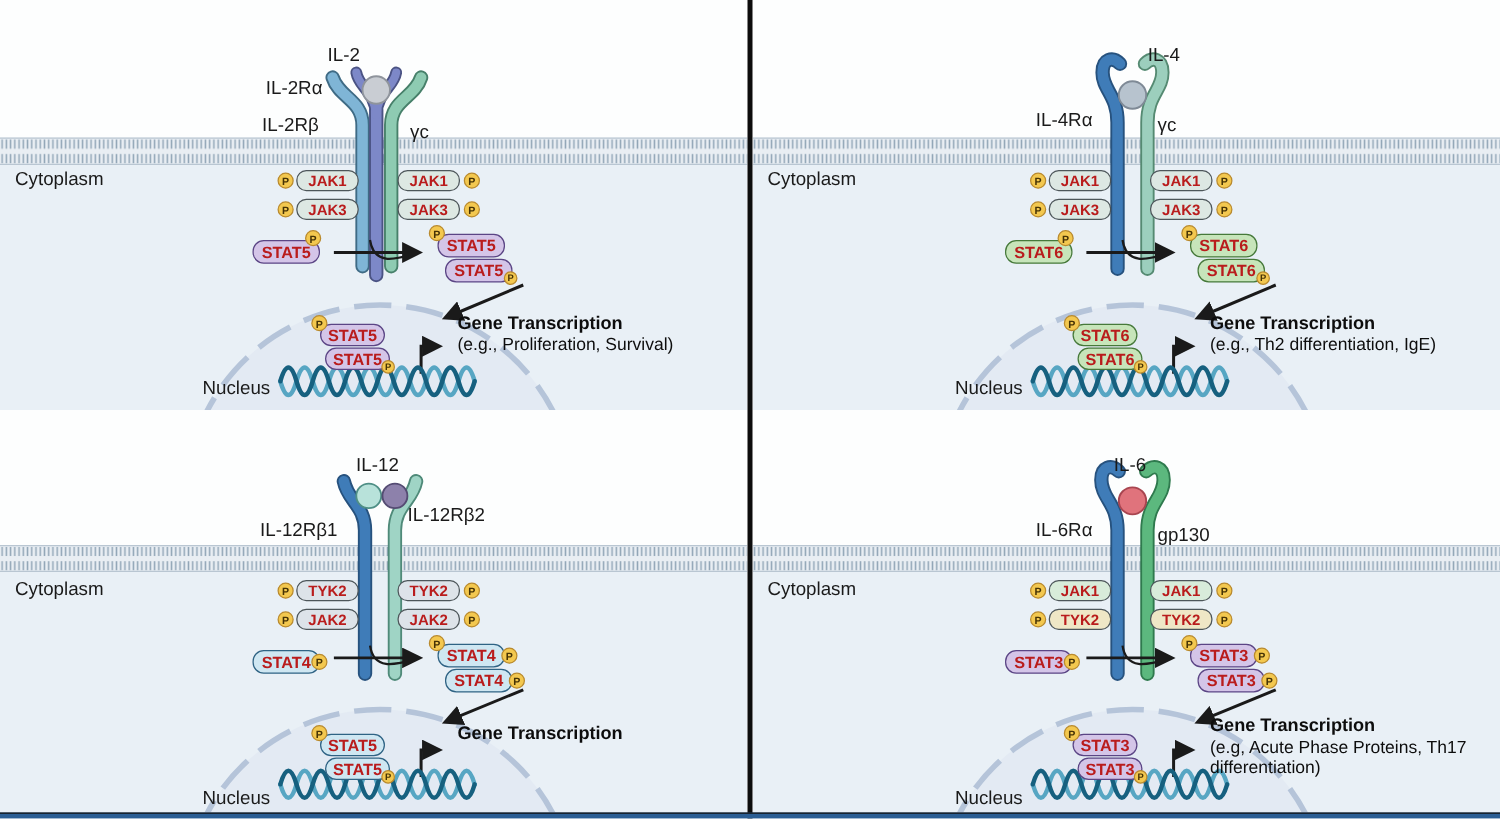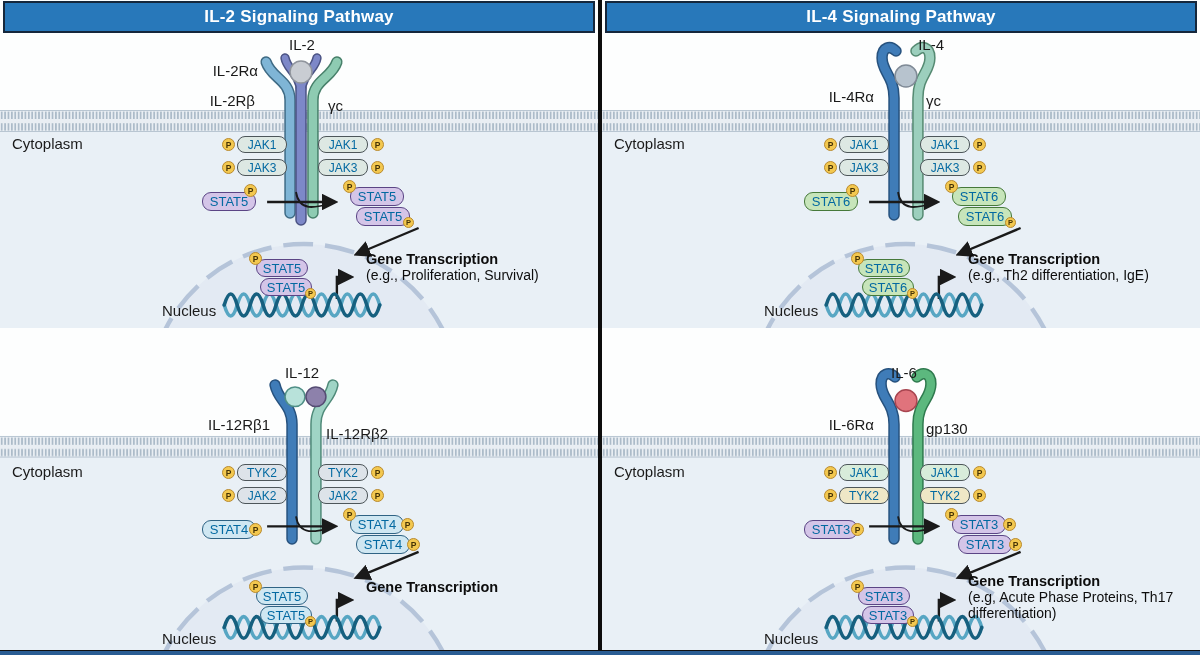--- a/index.html
+++ b/index.html
@@ -32,22 +32,22 @@
   .dna-d{stroke:var(--fig-dna-dark,#16607f)}
 
   
   .hdr{position:absolute;left:3px;right:3px;top:1px;height:32px;box-sizing:border-box;
        background:var(--fig-header-bg,#2878ba);border:2.5px solid var(--fig-header-border,#15273c);
        display:flex;align-items:center;justify-content:center;z-index:4}
   .hdr span{color:var(--fig-header-text_color,#fff);font-weight:bold;font-size:17px;letter-spacing:.2px}
   .lab{position:absolute;font-size:15px;color:#1a1a1a;z-index:2;white-space:nowrap}
   .lab.r{text-align:right}
   .pill{position:absolute;display:flex;align-items:center;justify-content:center;box-sizing:border-box;
-        border:1.6px solid var(--fig-kinase_border,#4d565a);border-radius:8px;font-weight:normal;
-        color:#0369a1;z-index:2;white-space:nowrap}
+        border:1.6px solid var(--fig-kinase_border,#4d565a);border-radius:8px;font-weight:bold;
+        color:#b91c1c;z-index:2;white-space:nowrap}
   .kp{width:50px;height:17px;font-size:12px}
   .k1{background:var(--kinase1_fill,#dde8e3)}
   .k2{background:var(--kinase2_fill,#dde8e3)}
   .sp{width:54px;height:19px;font-size:13px;border-radius:9px;border-width:1.8px;
       background:var(--stat_fill,#d4c5e8);border-color:var(--stat_border,#5b4585)}
   .sp.n{width:52px;height:18px;background:var(--stat_nuclear_fill,#d4c5e8);border-color:var(--stat_nuclear_border,#5b4585)}
   .pb{position:absolute;width:13px;height:13px;box-sizing:border-box;border-radius:50%;display:flex;
       align-items:center;justify-content:center;font-size:8.5px;font-weight:bold;
       background:var(--fig-phospho-fill,#f3c84f);border:1.2px solid var(--fig-phospho-border,#b98a2e);
       color:var(--fig-phospho-text_color,#463305);z-index:3}
@@ -106,24 +106,21 @@
       <path class="hook" d="M297,192 C300,212 316,208 334,203"></path>
       <path class="arr" d="M268,202 H336" marker-end="url(#ah0)"></path>
       <path class="arr" d="M420,228 L358,254" marker-end="url(#ah0)"></path>
       <path class="arr" d="M338,299 V277 H352" marker-end="url(#ah0)"></path>
       <g class="dna">
         <path class="dna-l" d="M225,305 q6.5,22 13,0 q6.5,-22 13,0 q6.5,22 13,0 q6.5,-22 13,0 q6.5,22 13,0 q6.5,-22 13,0 q6.5,22 13,0 q6.5,-22 13,0 q6.5,22 13,0 q6.5,-22 13,0 q6.5,22 13,0 q6.5,-22 13,0"></path>
         <path class="dna-d" d="M225,305 q6.5,-22 13,0 q6.5,22 13,0 q6.5,-22 13,0 q6.5,22 13,0 q6.5,-22 13,0 q6.5,22 13,0 q6.5,-22 13,0 q6.5,22 13,0 q6.5,-22 13,0 q6.5,22 13,0 q6.5,-22 13,0 q6.5,22 13,0"></path>
       </g>
     </svg>
 
-    <div class="hdr">
-        <span>IL-2 Signaling Pathway</span>
-      </div>
-    <div class="lab" style="left:262px;top:36px;width:80px;text-align:center">IL-2</div>
+    <div class="lab" style="left:262px;top:36px;width:80px;text-align:left">IL-2</div>
     <div class="lab r" style="left:140px;top:62px;width:118px">IL-2Rα</div>
     <div class="lab r" style="left:140px;top:92px;width:115px">IL-2Rβ</div>
     <div class="lab" style="left:328px;top:97px">γc</div>
     <div class="lab" style="left:12px;top:135px">Cytoplasm</div>
     <div class="lab" style="left:162px;top:302px">Nucleus</div>
 
     <div class="pill kp k1" style="left:237px;top:136px">JAK1</div>
     <div class="pill kp k2" style="left:237px;top:159px">JAK3</div>
     <div class="pill kp k1" style="left:318px;top:136px">JAK1</div>
     <div class="pill kp k2" style="left:318px;top:159px">JAK3</div>
@@ -185,23 +182,20 @@
       <path class="hook" d="M297,192 C300,212 316,208 334,203"></path>
       <path class="arr" d="M268,202 H336" marker-end="url(#ah1)"></path>
       <path class="arr" d="M420,228 L358,254" marker-end="url(#ah1)"></path>
       <path class="arr" d="M338,299 V277 H352" marker-end="url(#ah1)"></path>
       <g class="dna">
         <path class="dna-l" d="M225,305 q6.5,22 13,0 q6.5,-22 13,0 q6.5,22 13,0 q6.5,-22 13,0 q6.5,22 13,0 q6.5,-22 13,0 q6.5,22 13,0 q6.5,-22 13,0 q6.5,22 13,0 q6.5,-22 13,0 q6.5,22 13,0 q6.5,-22 13,0"></path>
         <path class="dna-d" d="M225,305 q6.5,-22 13,0 q6.5,22 13,0 q6.5,-22 13,0 q6.5,22 13,0 q6.5,-22 13,0 q6.5,22 13,0 q6.5,-22 13,0 q6.5,22 13,0 q6.5,-22 13,0 q6.5,22 13,0 q6.5,-22 13,0 q6.5,22 13,0"></path>
       </g>
     </svg>
 
-    <div class="hdr">
-        <span>IL-4 Signaling Pathway</span>
-      </div>
     <div class="lab" style="left:262px;top:36px;width:80px;text-align:right">IL-4</div>
     <div class="lab r" style="left:140px;top:88px;width:132px">IL-4Rα</div>
     <div class="lab" style="left:324px;top:92px">γc</div>
     <div class="lab" style="left:12px;top:135px">Cytoplasm</div>
     <div class="lab" style="left:162px;top:302px">Nucleus</div>
 
     <div class="pill kp k1" style="left:237px;top:136px">JAK1</div>
     <div class="pill kp k2" style="left:237px;top:159px">JAK3</div>
     <div class="pill kp k1" style="left:318px;top:136px">JAK1</div>
     <div class="pill kp k2" style="left:318px;top:159px">JAK3</div>
@@ -266,21 +260,21 @@
       <path class="arr" d="M420,228 L358,254" marker-end="url(#ah2)"></path>
       <path class="arr" d="M338,299 V277 H352" marker-end="url(#ah2)"></path>
       <g class="dna">
         <path class="dna-l" d="M225,305 q6.5,22 13,0 q6.5,-22 13,0 q6.5,22 13,0 q6.5,-22 13,0 q6.5,22 13,0 q6.5,-22 13,0 q6.5,22 13,0 q6.5,-22 13,0 q6.5,22 13,0 q6.5,-22 13,0 q6.5,22 13,0 q6.5,-22 13,0"></path>
         <path class="dna-d" d="M225,305 q6.5,-22 13,0 q6.5,22 13,0 q6.5,-22 13,0 q6.5,22 13,0 q6.5,-22 13,0 q6.5,22 13,0 q6.5,-22 13,0 q6.5,22 13,0 q6.5,-22 13,0 q6.5,22 13,0 q6.5,-22 13,0 q6.5,22 13,0"></path>
       </g>
     </svg>
 
     <div class="lab" style="left:262px;top:36px;width:80px;text-align:center">IL-12</div>
     <div class="lab r" style="left:128px;top:88px;width:142px">IL-12Rβ1</div>
-    <div class="lab" style="left:326px;top:97px">IL-12Rβ2</div>
+    <div class="lab" style="left:326px;top:76px">IL-12Rβ2</div>
     <div class="lab" style="left:12px;top:135px">Cytoplasm</div>
     <div class="lab" style="left:162px;top:302px">Nucleus</div>
 
     <div class="pill kp k1" style="left:237px;top:136px">TYK2</div>
     <div class="pill kp k2" style="left:237px;top:159px">JAK2</div>
     <div class="pill kp k1" style="left:318px;top:136px">TYK2</div>
     <div class="pill kp k2" style="left:318px;top:159px">JAK2</div>
     <div class="pb" style="left:222px;top:138px">P</div>
     <div class="pb" style="left:222px;top:161px">P</div>
     <div class="pb" style="left:371px;top:138px">P</div>

